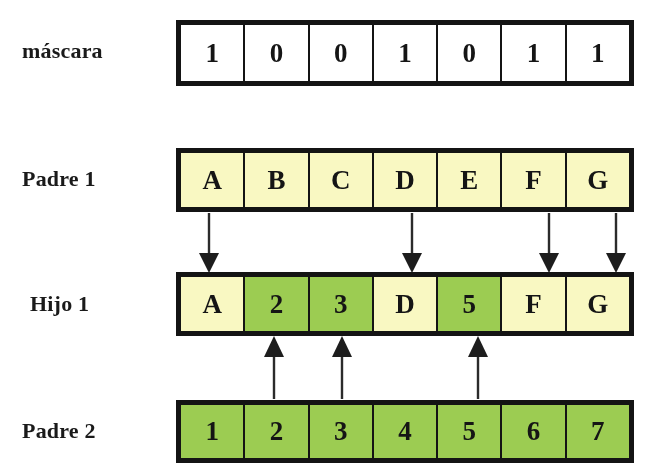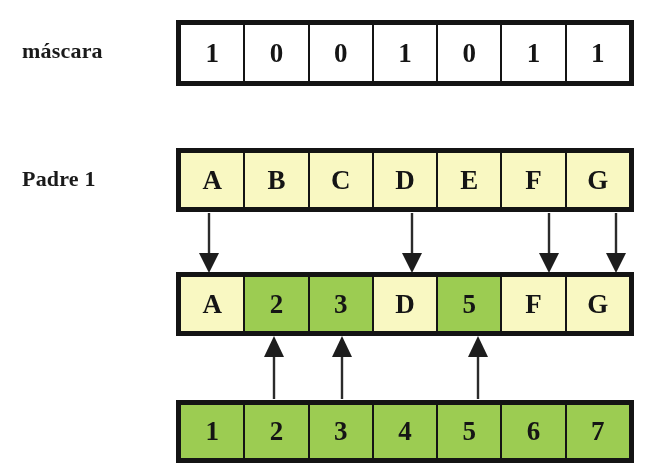--- a/index.html
+++ b/index.html
@@ -97,31 +97,33 @@
   <div class="strip" style="left:176px; top:148px; width:458px; height:64px;">
     <div class="cell fill-yellow">A</div>
     <div class="cell fill-yellow">B</div>
     <div class="cell fill-yellow">C</div>
     <div class="cell fill-yellow">D</div>
     <div class="cell fill-yellow">E</div>
     <div class="cell fill-yellow">F</div>
     <div class="cell fill-yellow">G</div>
   </div>
 
+  <div class="row-label" style="left:30px; top:293px;">Hijo 1</div>
 
   <div class="strip" style="left:176px; top:272px; width:458px; height:64px;">
     <div class="cell fill-yellow">A</div>
     <div class="cell fill-green">2</div>
     <div class="cell fill-green">3</div>
     <div class="cell fill-yellow">D</div>
     <div class="cell fill-green">5</div>
     <div class="cell fill-yellow">F</div>
     <div class="cell fill-yellow">G</div>
   </div>
 
+  <div class="row-label" style="left:22px; top:420px;">Padre 2</div>
 
   <div class="strip" style="left:176px; top:400px; width:458px; height:63px;">
     <div class="cell fill-green">1</div>
     <div class="cell fill-green">2</div>
     <div class="cell fill-green">3</div>
     <div class="cell fill-green">4</div>
     <div class="cell fill-green">5</div>
     <div class="cell fill-green">6</div>
     <div class="cell fill-green">7</div>
   </div>

